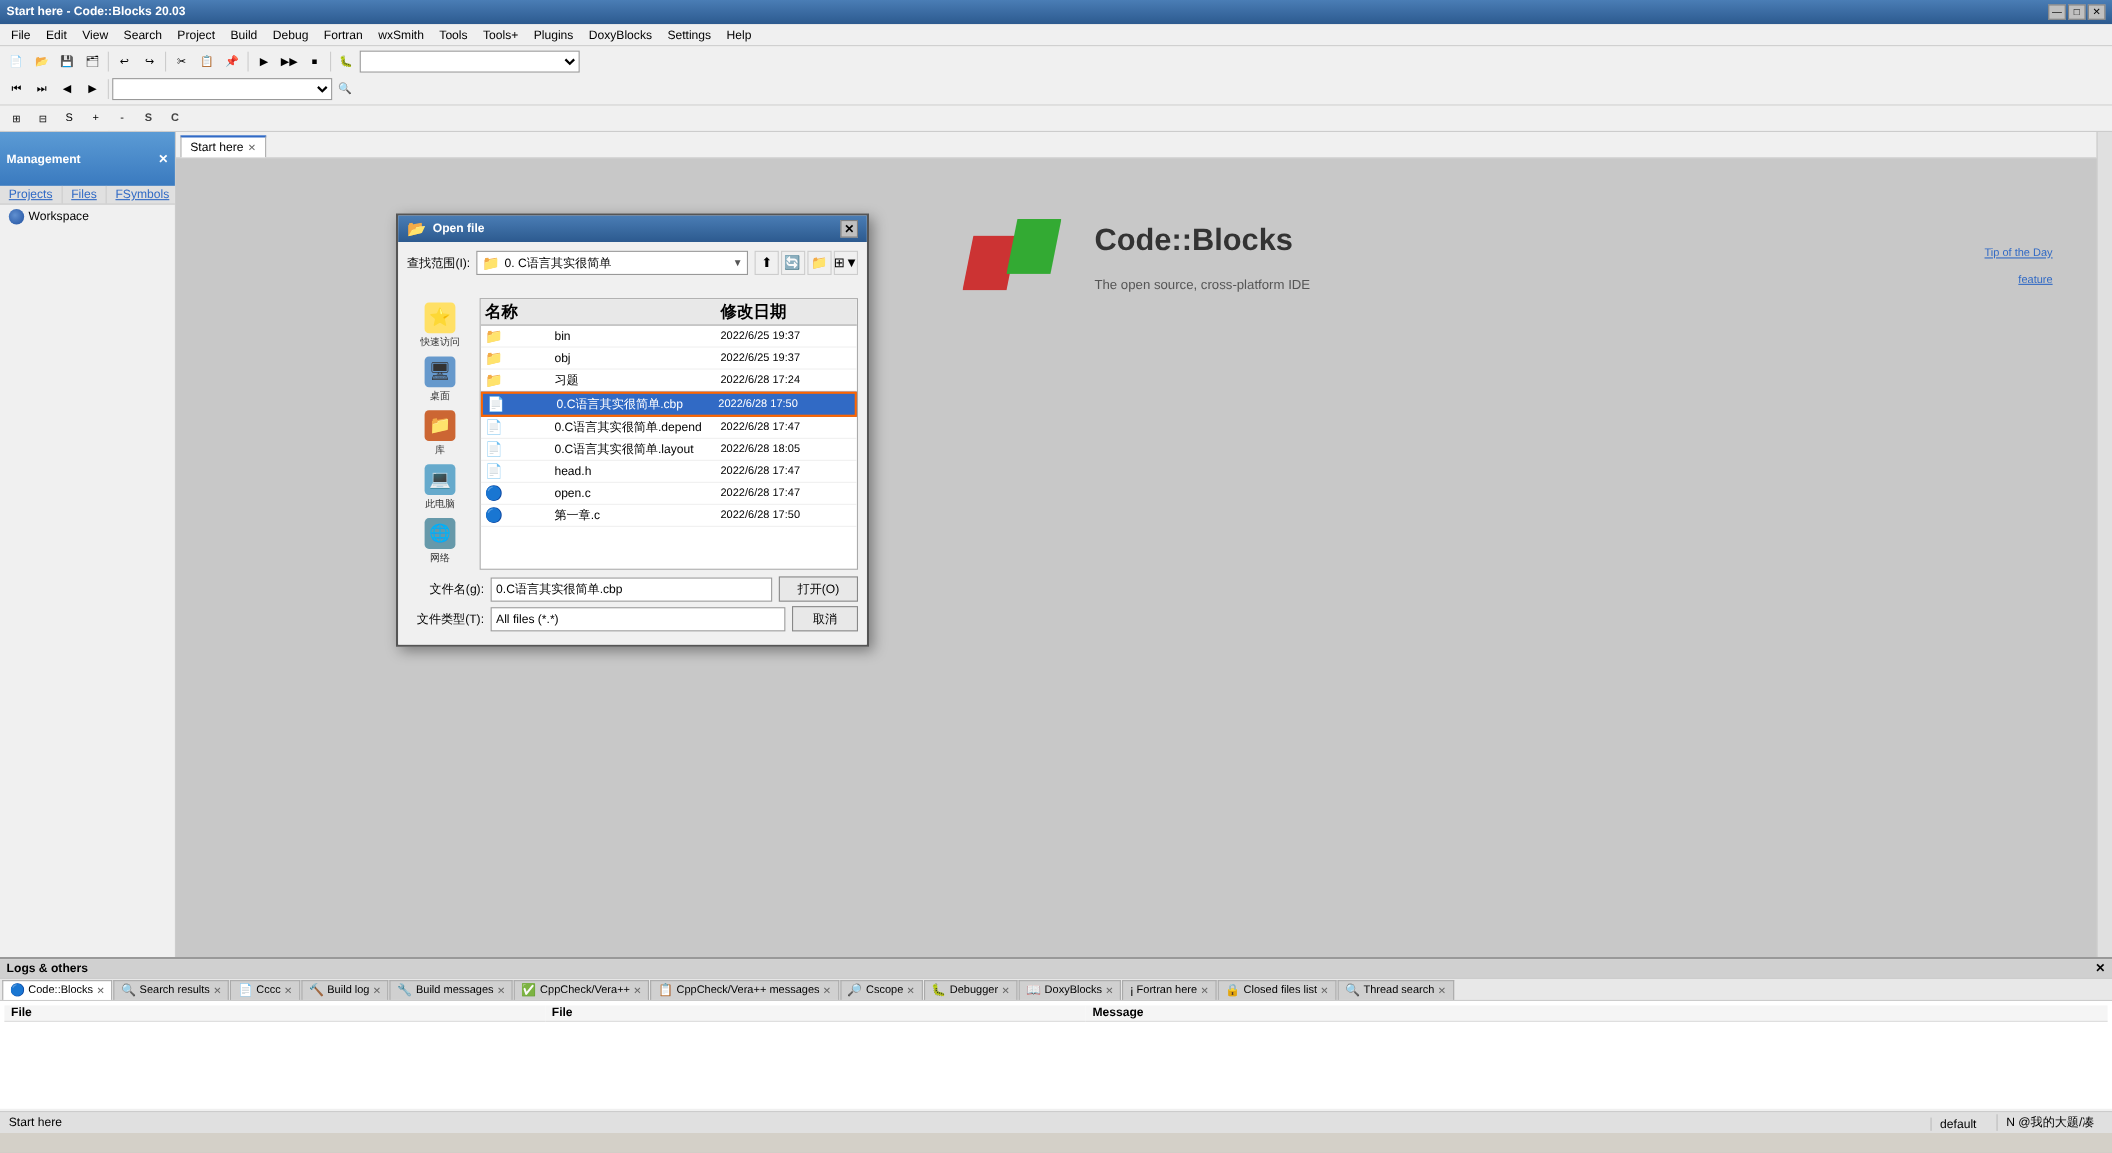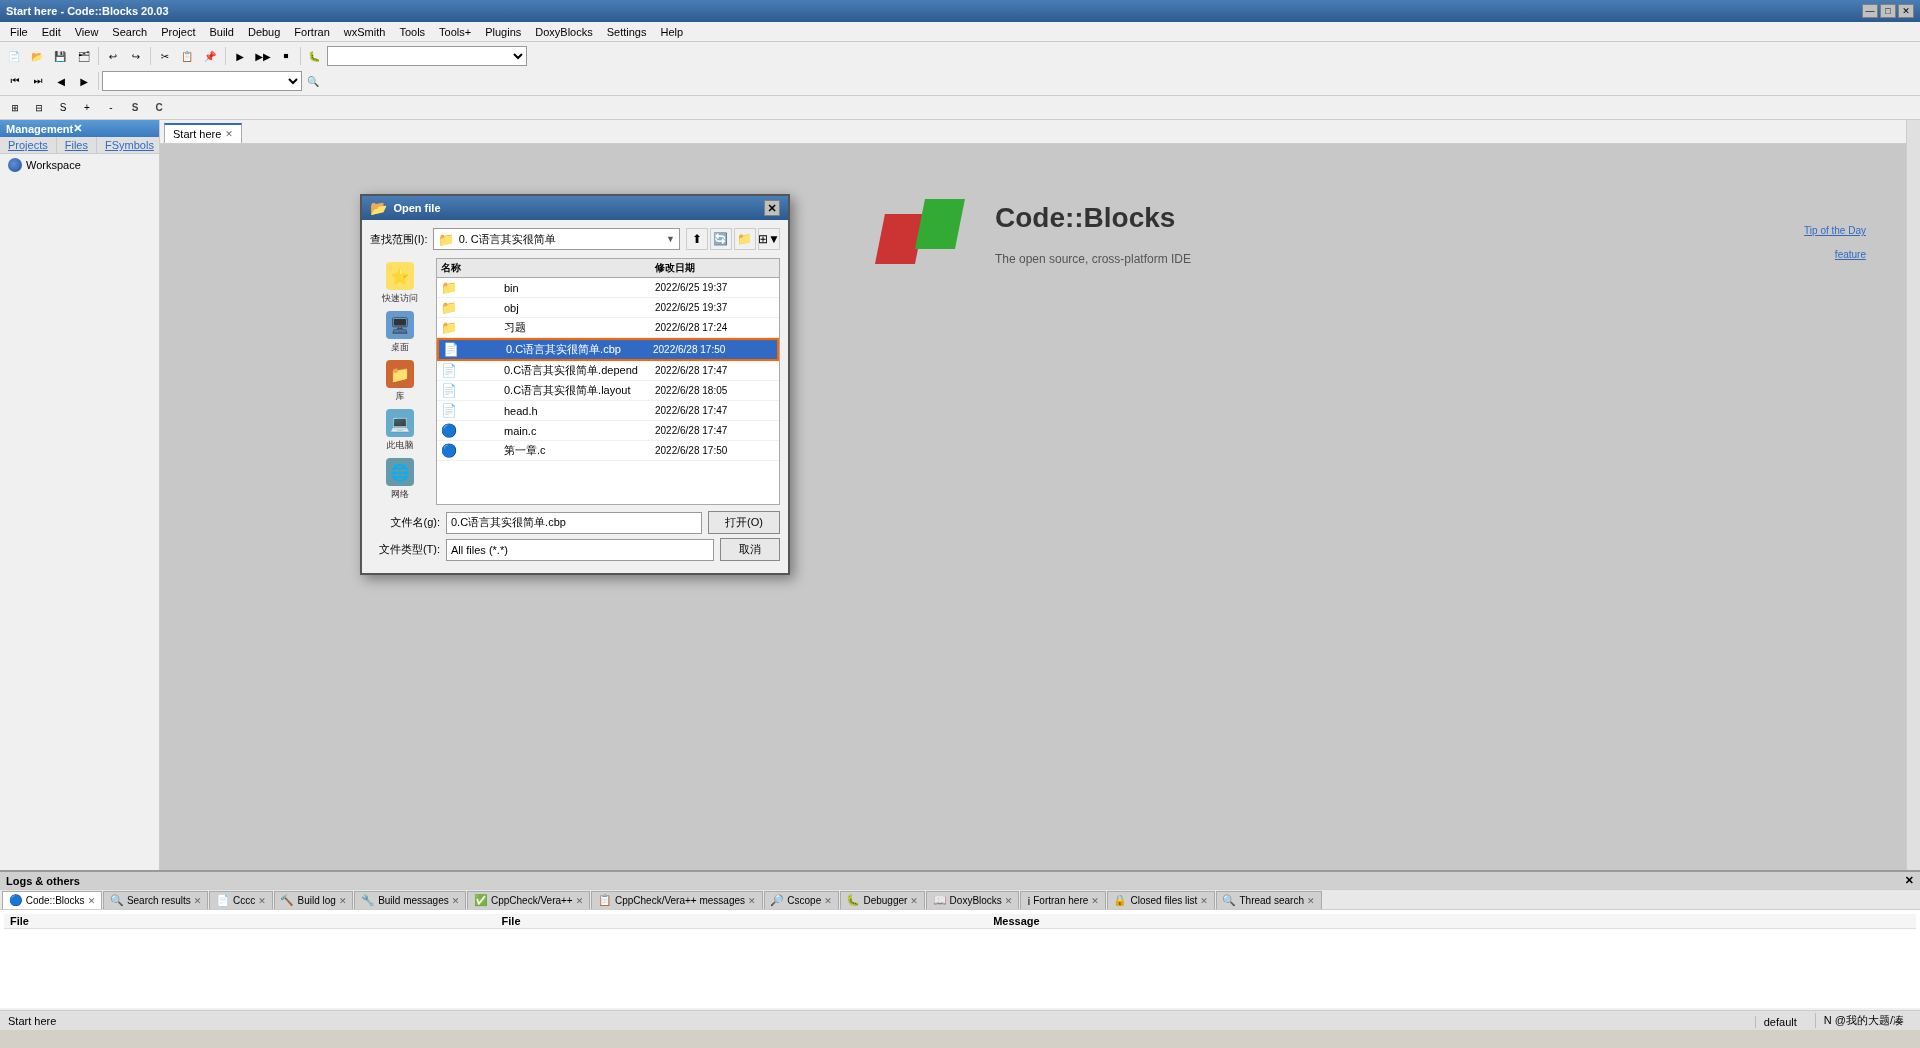--- a/index.html
+++ b/index.html
@@ -97,25 +97,25 @@
     #left-panel {
       width: 160px;
       background: #f0f0f0;
       border-right: 1px solid #ccc;
       display: flex;
       flex-direction: column;
     }
     #management-header {
       background: linear-gradient(to bottom, #5b9bd5, #3a7abf);
       color: white;
-      padding: 2px 6px;
+      padding: 18px 6px;
       font-size: 11px;
       font-weight: bold;
       display: flex;
-      justify-content: flex-start;
+      justify-content: space-between;
       align-items: center;
     }
     #management-tabs {
       display: flex;
       background: #e0e0e0;
       border-bottom: 1px solid #ccc;
     }
     .mgmt-tab {
       padding: 2px 8px;
       font-size: 11px;
@@ -268,21 +268,21 @@
       cursor: pointer;
     }
     #dialog-body {
       padding: 8px;
       background: #f0f0f0;
     }
     #dialog-location-row {
       display: flex;
       align-items: center;
       gap: 6px;
-      margin-bottom: 8px;
+      margin-bottom: 21px;
       font-size: 11px;
     }
     #dialog-location-row label { white-space: nowrap; }
     #location-combo {
       flex: 1;
       height: 22px;
       border: 1px solid #999;
       background: white;
       font-size: 11px;
       padding: 0 4px;
@@ -343,21 +343,21 @@
       flex: 1;
       border: 1px solid #aaa;
       background: white;
       overflow-y: auto;
     }
     #file-list-header {
       display: flex;
       background: #e8e8e8;
       border-bottom: 1px solid #aaa;
       padding: 2px 4px;
-      font-size: 10px;
+      font-size: 15px;
       font-weight: bold;
     }
     .file-list-col-name { flex: 1; }
     .file-list-col-date { width: 120px; }
     .file-list-item {
       display: flex;
       align-items: center;
       padding: 2px 4px;
       cursor: pointer;
       font-size: 11px;
@@ -719,21 +719,21 @@
               </div>
 
               <div class="file-list-item">
                 <span class="file-icon">📄</span>
                 <span class="file-name">head.h</span>
                 <span class="file-date">2022/6/28 17:47</span>
               </div>
 
               <div class="file-list-item">
                 <span class="file-icon" style="color:#4488cc;">🔵</span>
-                <span class="file-name">main.c</span>
+                <span class="file-name">open.c</span>
                 <span class="file-date">2022/6/28 17:47</span>
               </div>
 
               <div class="file-list-item">
                 <span class="file-icon" style="color:#4488cc;">🔵</span>
                 <span class="file-name">第一章.c</span>
                 <span class="file-date">2022/6/28 17:50</span>
               </div>
             </div>
           </div>

